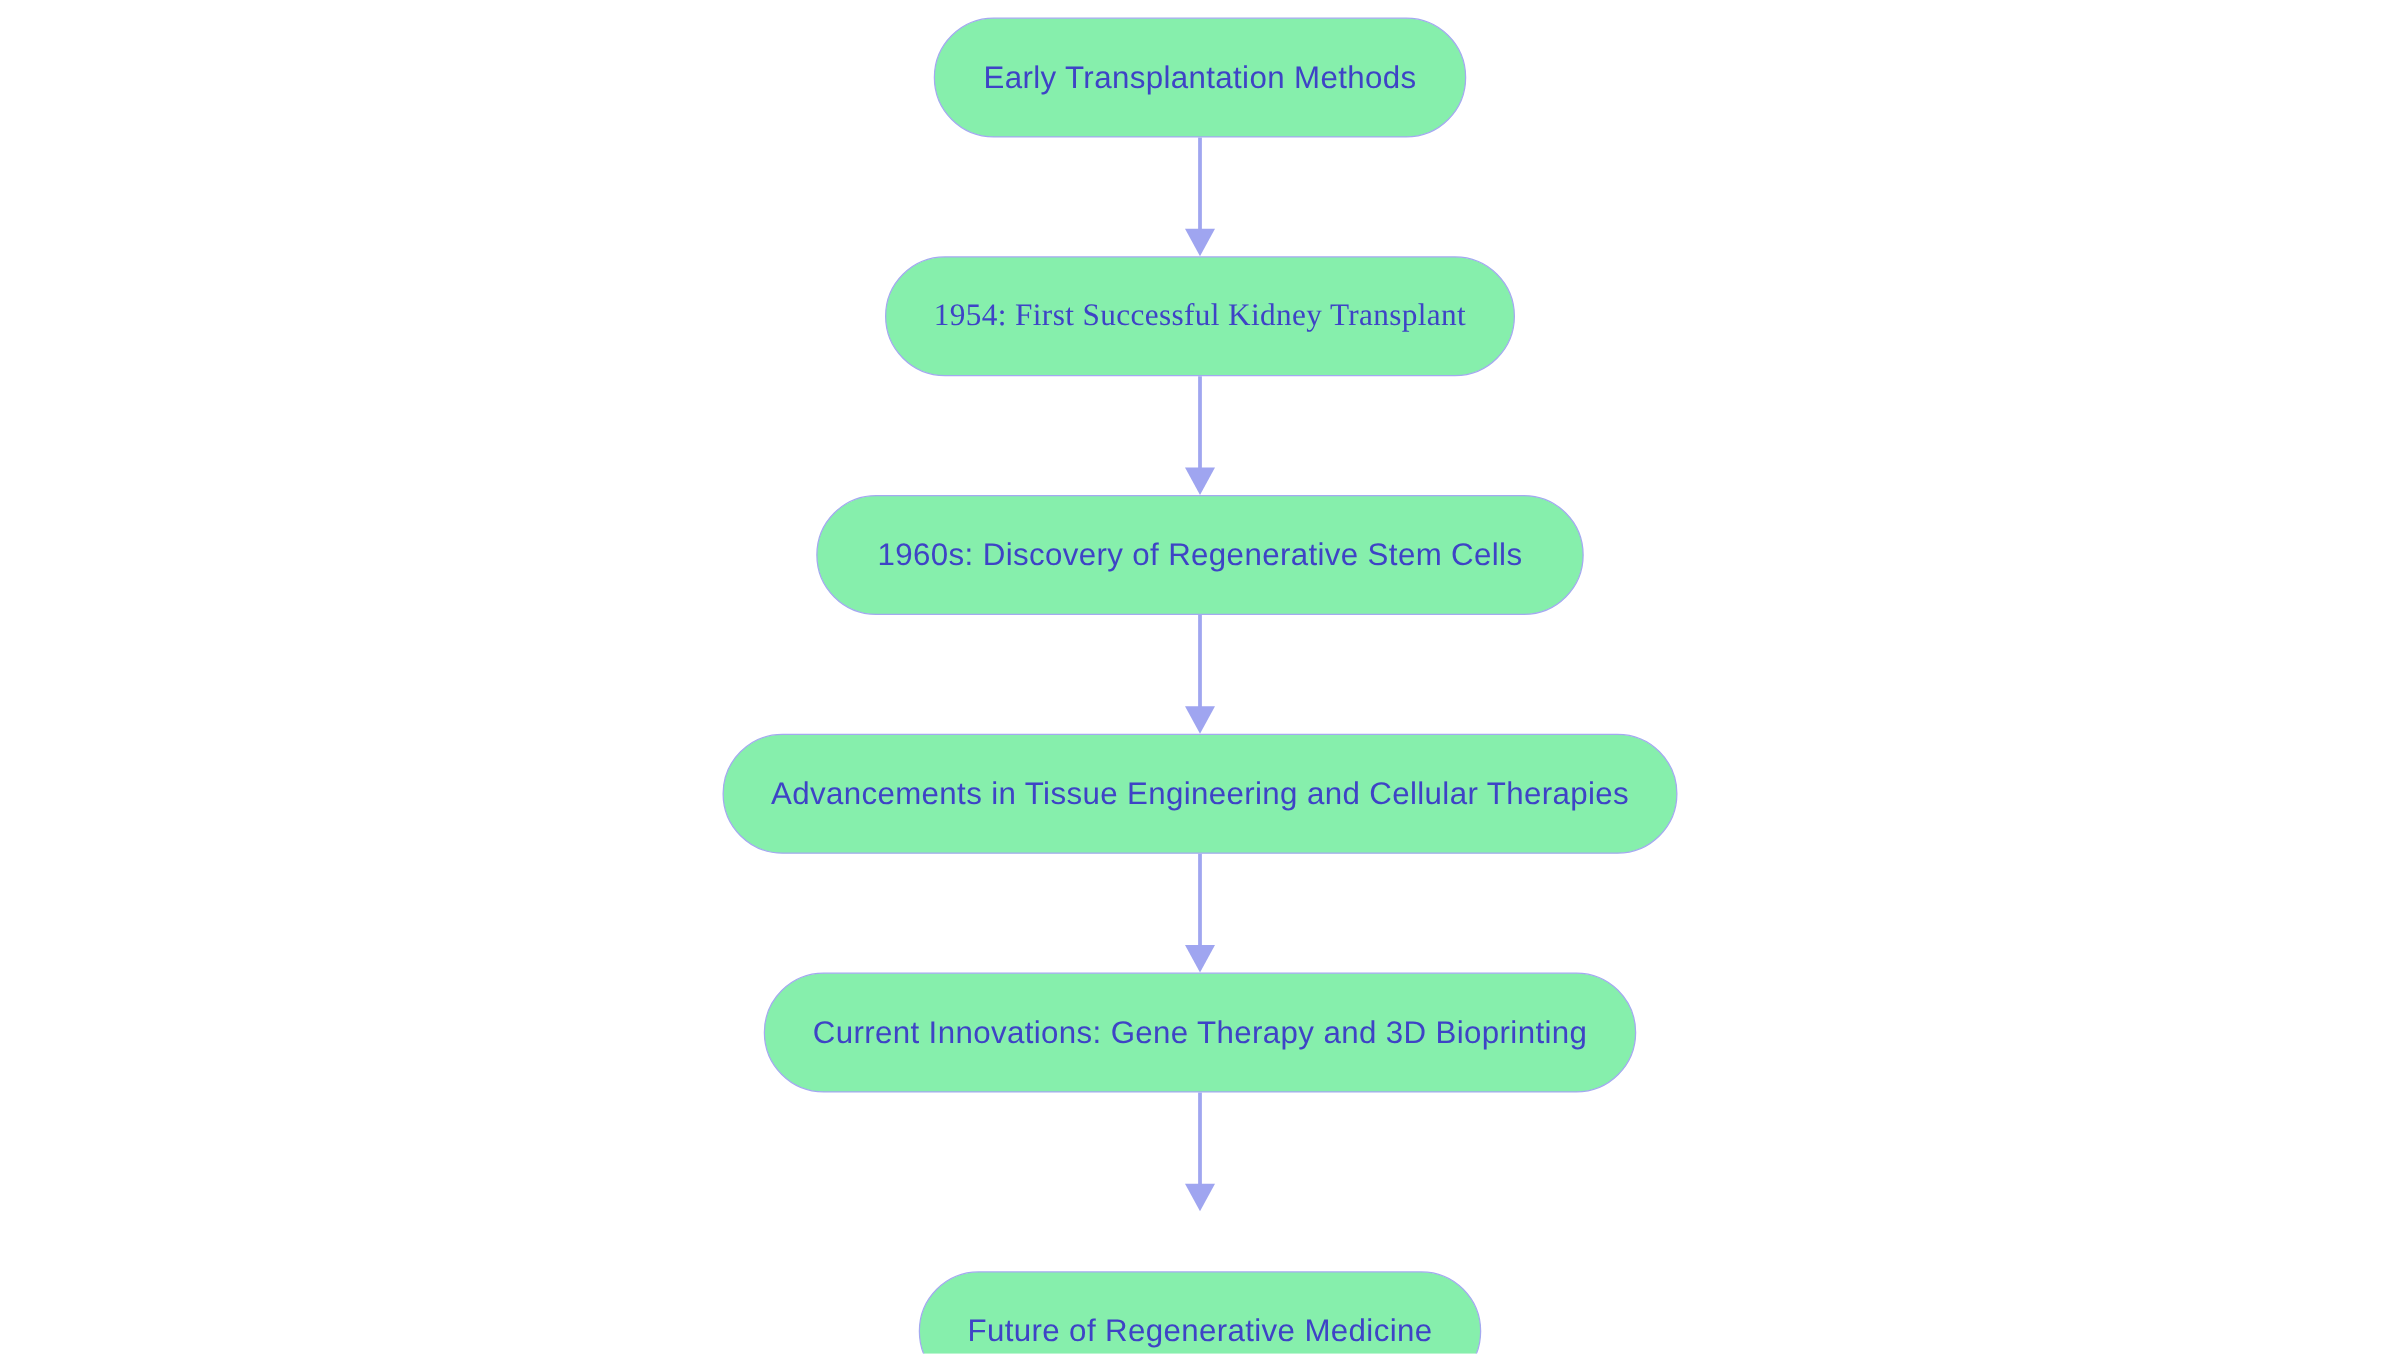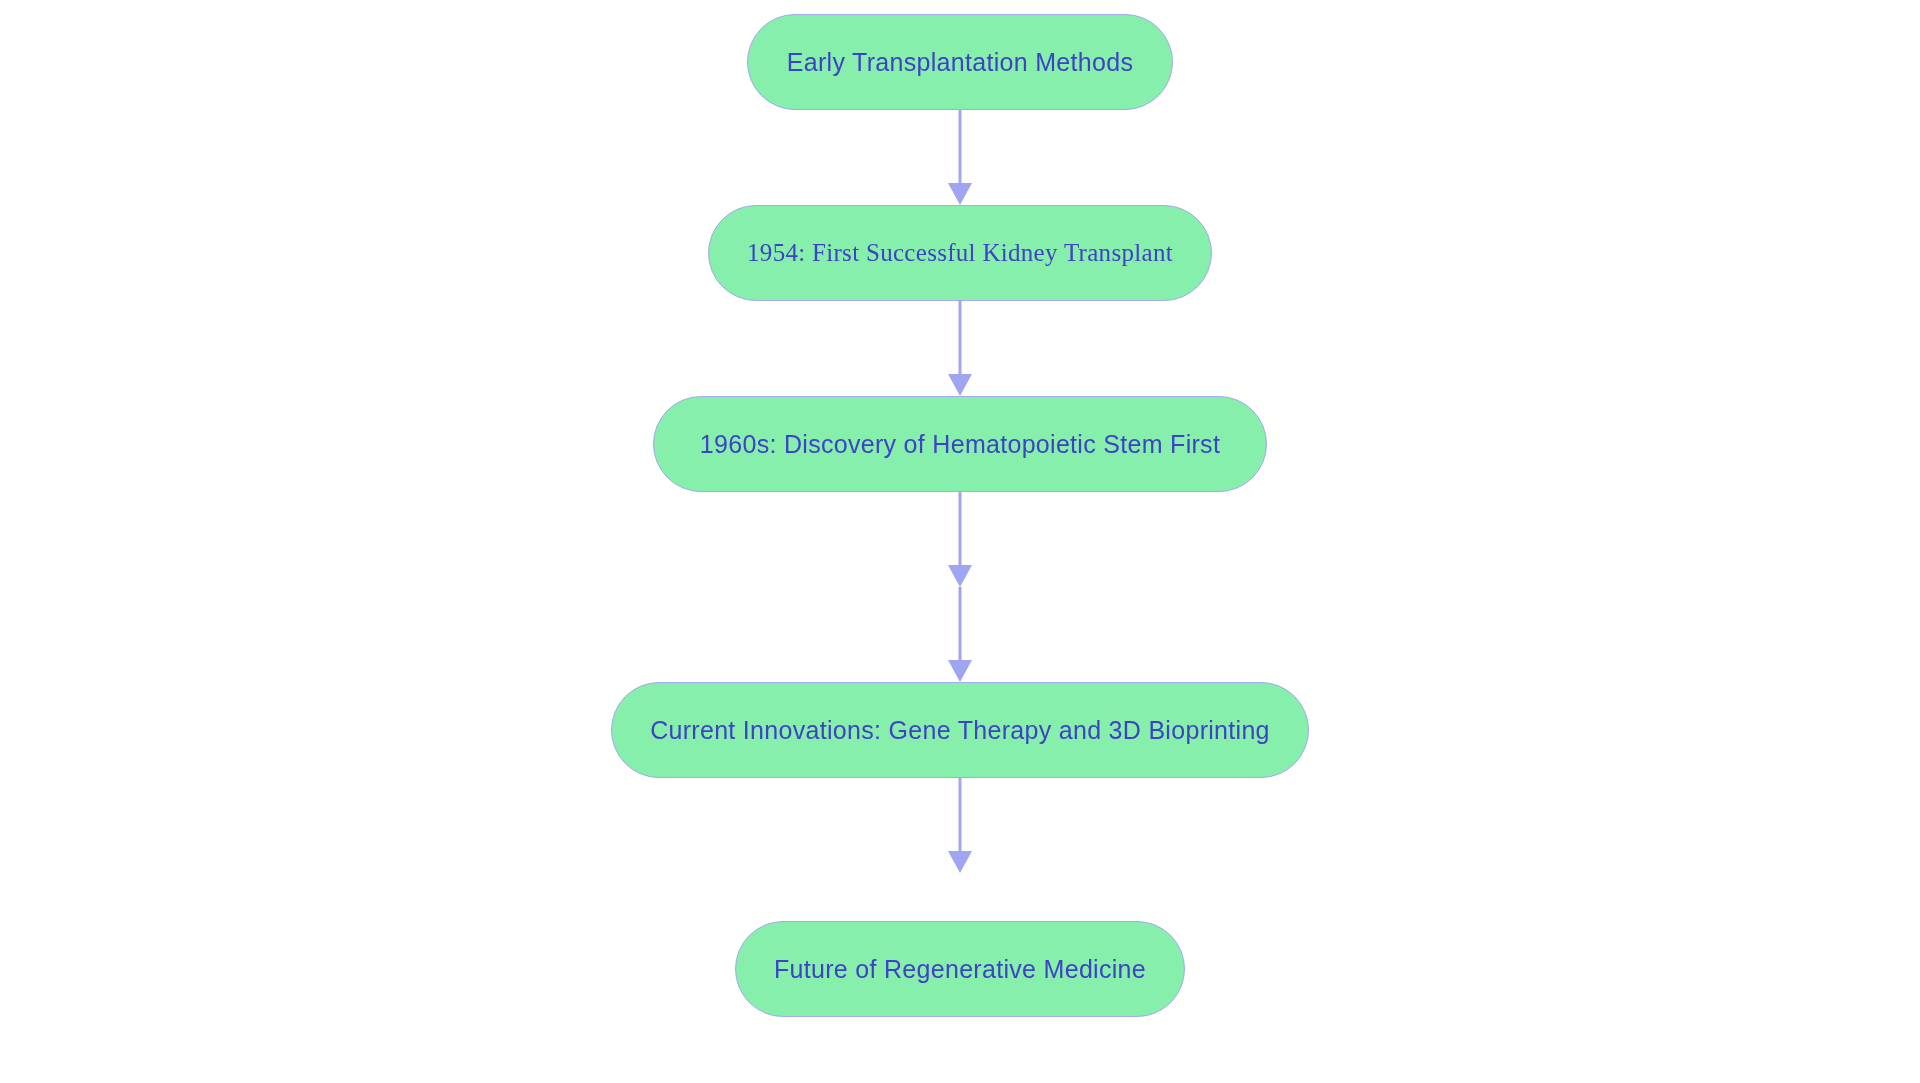--- a/index.html
+++ b/index.html
@@ -88,28 +88,31 @@
   <div class="flow-node node-1">
     <span class="node-label">1954: First Successful Kidney Transplant</span>
   </div>
 
   <div class="connector">
     <div class="arrow-line"></div>
     <div class="arrow-head"></div>
   </div>
 
   <div class="flow-node node-2">
-    <span class="node-label">1960s: Discovery of Hematopoietic Stem First</span>
+    <span class="node-label">1960s: Discovery of Regenerative Stem Cells</span>
   </div>
 
   <div class="connector">
     <div class="arrow-line"></div>
     <div class="arrow-head"></div>
   </div>
 
+  <div class="flow-node node-3">
+    <span class="node-label">Advancements in Tissue Engineering and Cellular Therapies</span>
+  </div>
 
   <div class="connector">
     <div class="arrow-line"></div>
     <div class="arrow-head"></div>
   </div>
 
   <div class="flow-node node-4">
     <span class="node-label">Current Innovations: Gene Therapy and 3D Bioprinting</span>
   </div>
 

